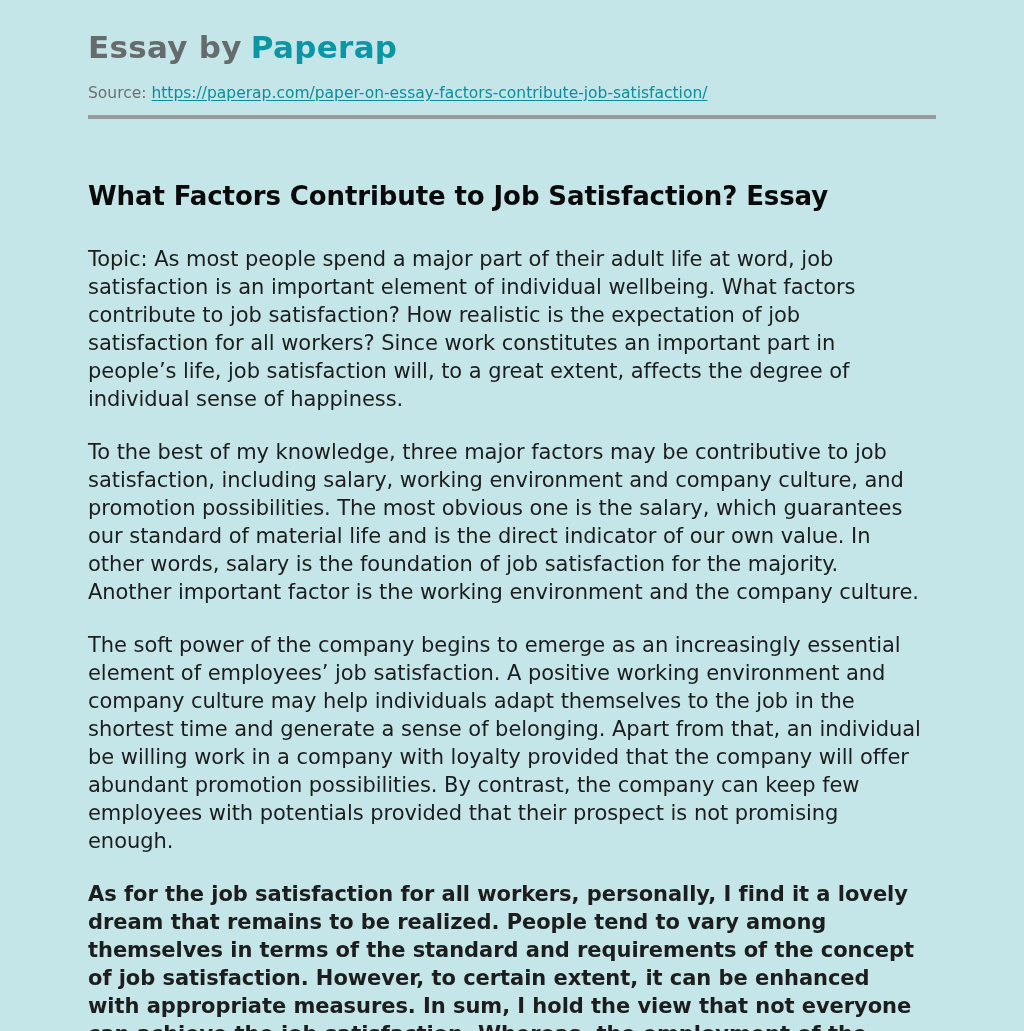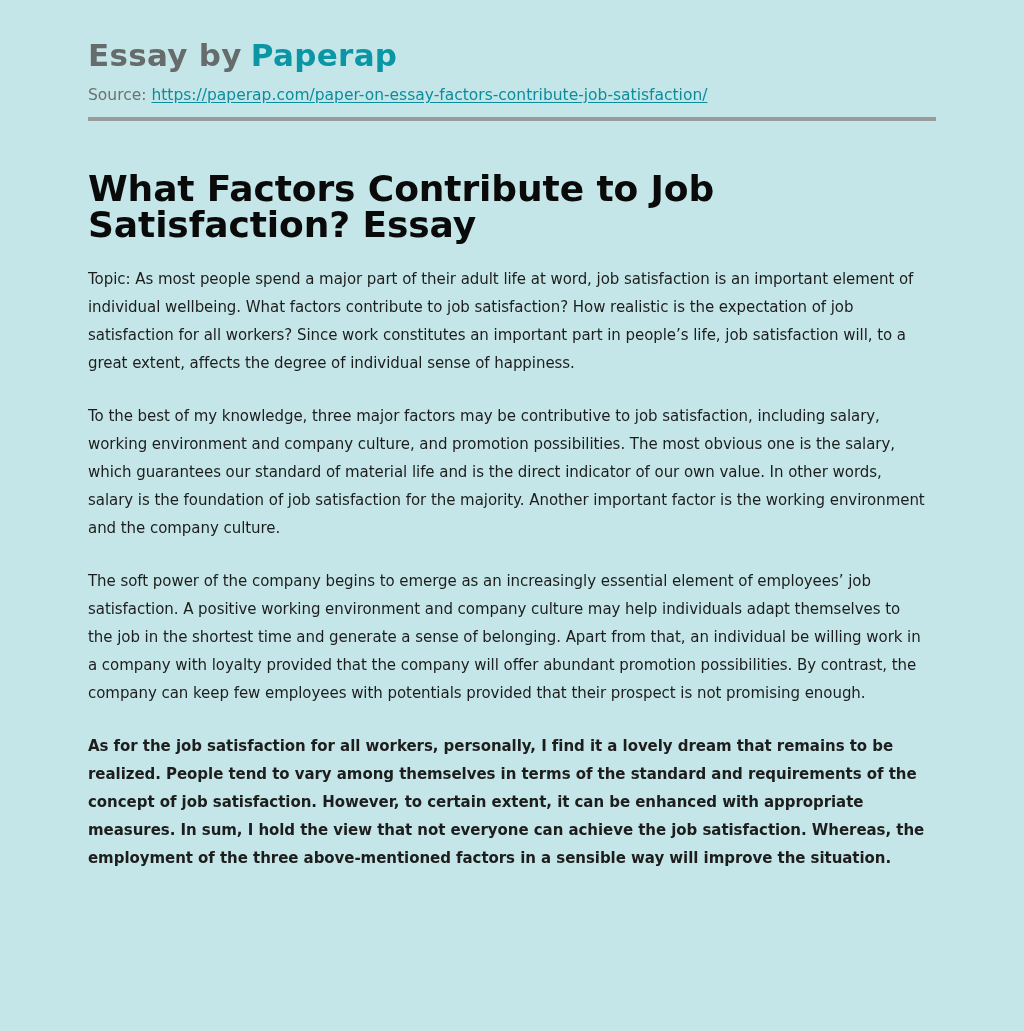--- a/index.html
+++ b/index.html
@@ -12,42 +12,42 @@
     height: 1031px;
     background: #c5e6e8;
     font-family: "DejaVu Sans", "Liberation Sans", sans-serif;
     overflow: hidden;
   }
   .page {
     position: relative;
     width: 1024px;
     height: 836px;
     box-sizing: border-box;
-    padding: 8px 88px;
+    padding: 0 88px;
   }
   
   .masthead {
     padding-top: 28px;
   }
   .brand-line {
     font-size: 31px;
     font-weight: bold;
     line-height: 38px;
     letter-spacing: 0.3px;
     white-space: nowrap;
   }
   .brand-prefix {
     color: #666b6b;
   }
   .brand-name {
     color: #0b96a6;
     margin-left: 9px;
   }
   .source-line {
-    margin-top: 11px;
+    margin-top: 17px;
     font-size: 15.5px;
     line-height: 20px;
     white-space: nowrap;
   }
   .source-label {
     color: #6c7070;
   }
   .source-url {
     color: #0b8d9c;
     text-decoration: underline;
@@ -59,30 +59,30 @@
     margin-top: 12px;
     width: 848px;
     height: 4px;
     background: #969c9c;
   }
   
   .article {
     margin-top: 50px;
   }
   .article-title {
-    font-size: 36px;
+    font-size: 26px;
     font-weight: bold;
     color: #0a0a0a;
-    line-height: 36px;
+    line-height: 54px;
     letter-spacing: -0.1px;
     max-width: 830px;
     margin: 0 0 22px 0;
   }
   .article-body p {
-    font-size: 15px;
+    font-size: 21px;
     line-height: 28px;
     color: #1d1d1d;
     margin: 0 10px 25px 0;
     max-width: 848px;
     letter-spacing: -0.05px;
   }
   .article-body p:last-child {
     margin-bottom: 0;
     font-weight: bold;
   }

